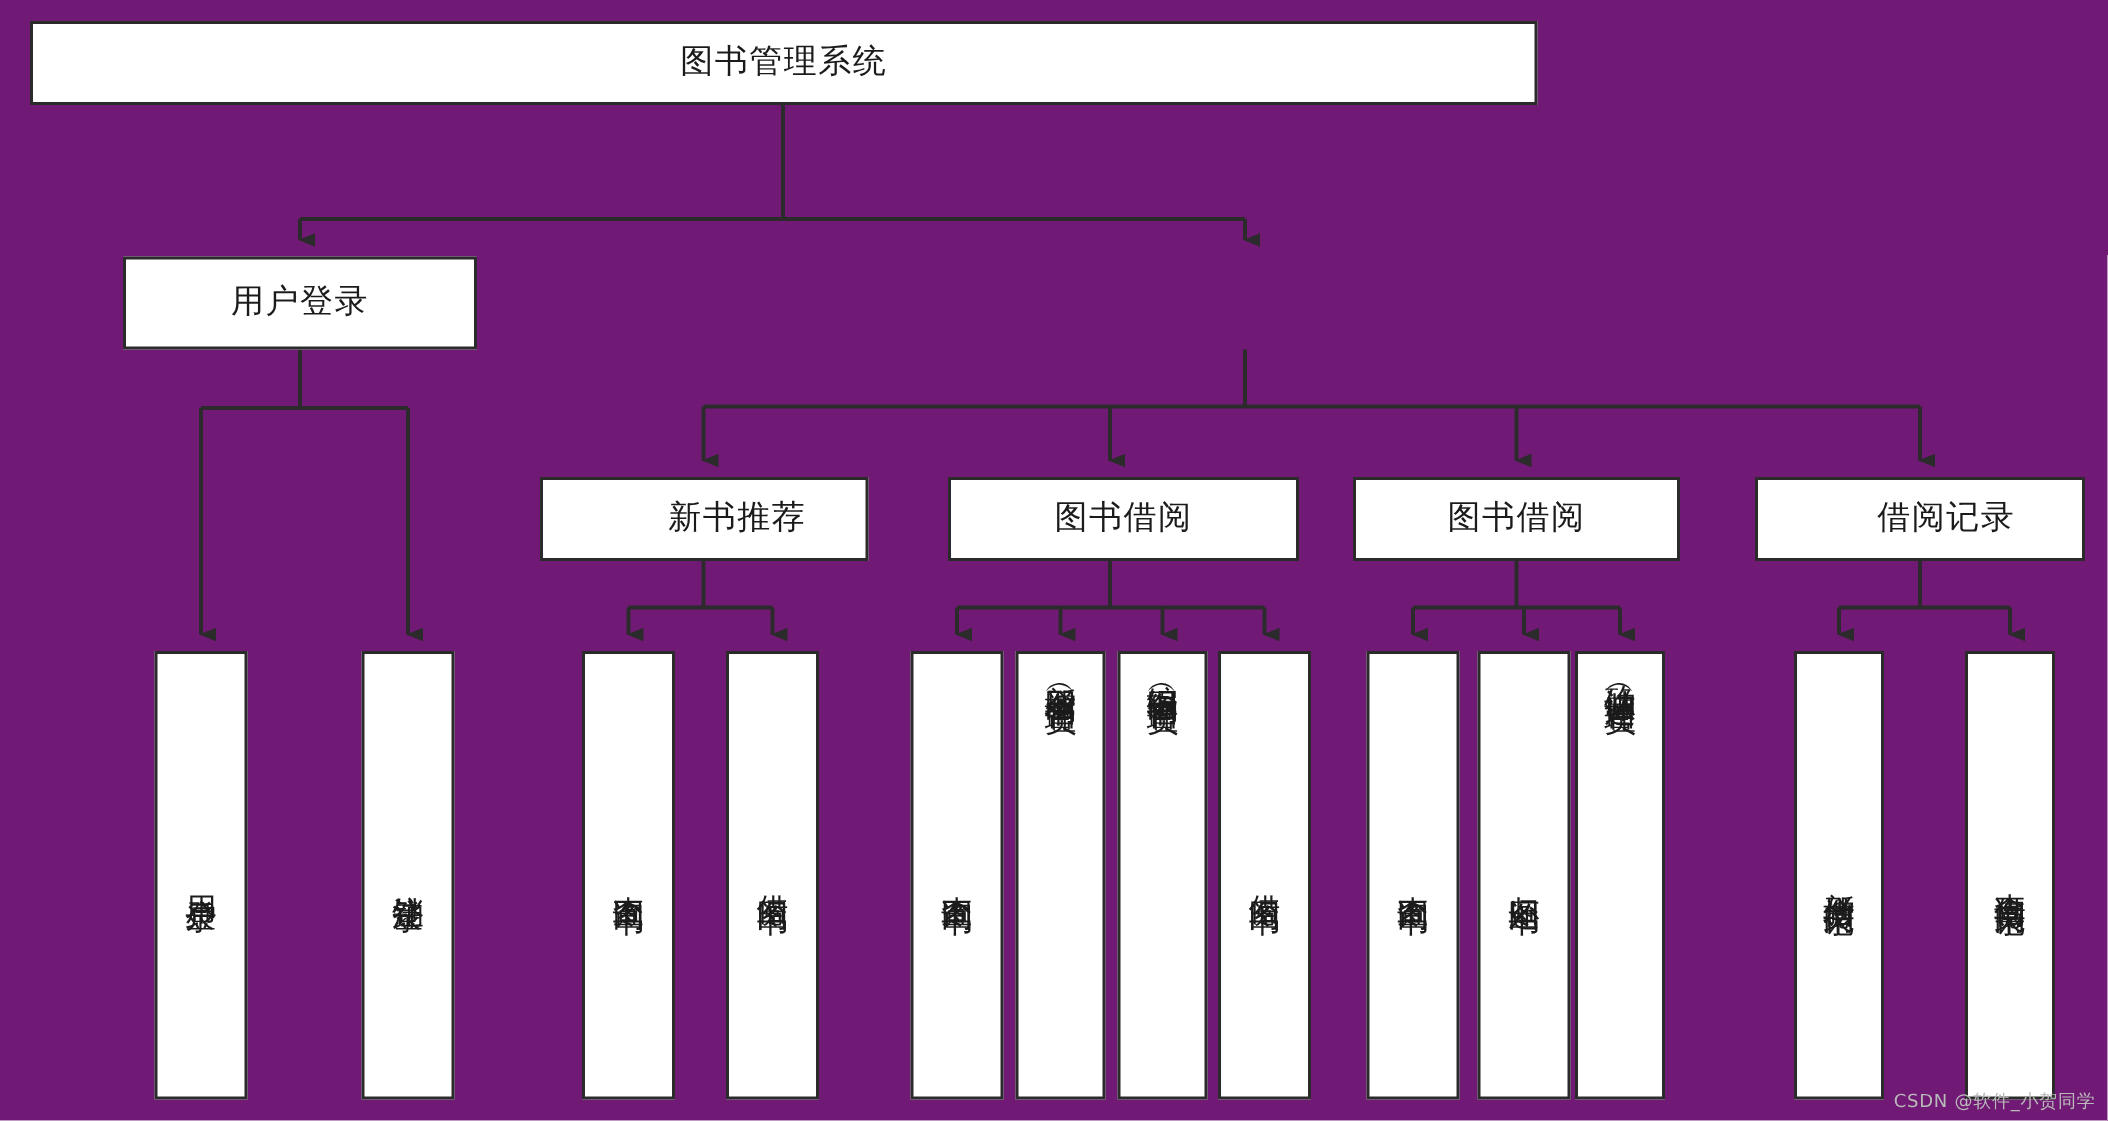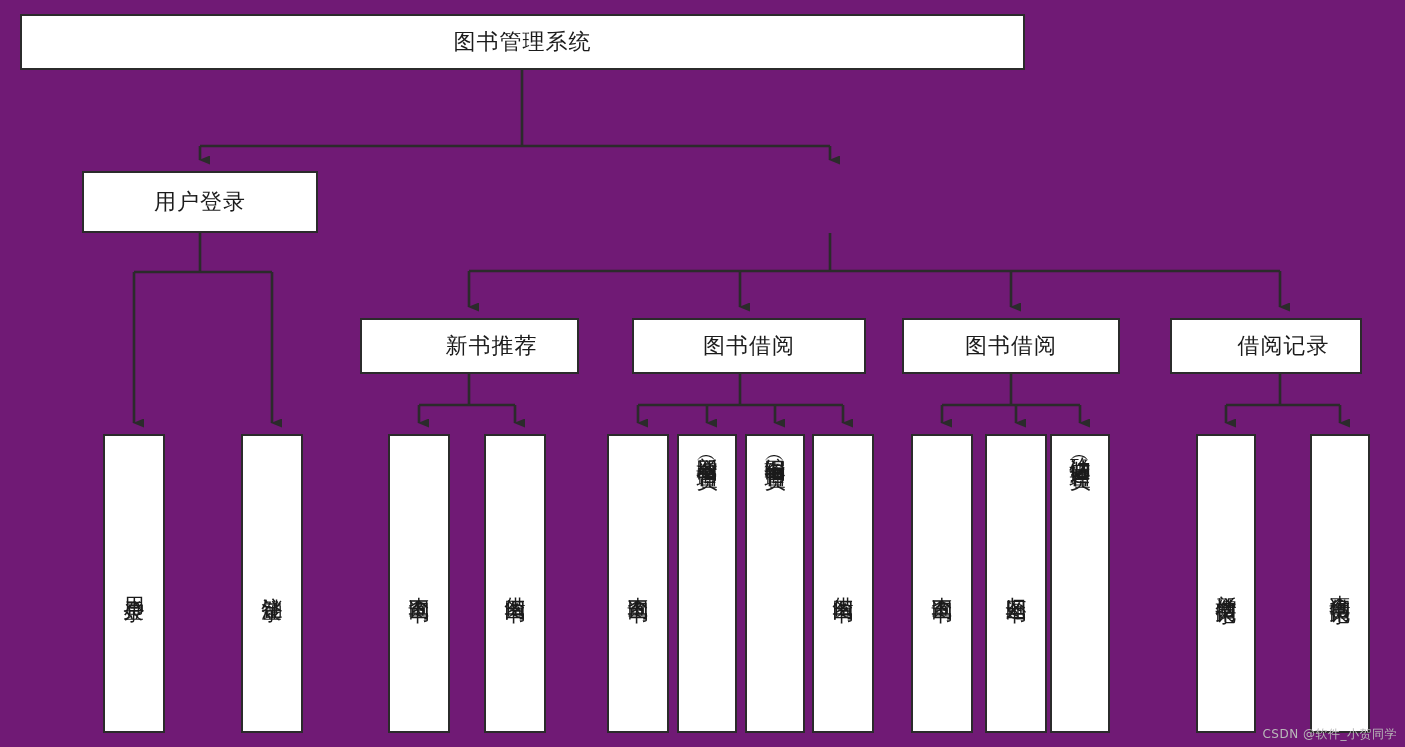--- a/index.html
+++ b/index.html
@@ -135,21 +135,21 @@
 
   <div class="node-box" style="left:360px; top:318px; width:219px; height:56px;padding-left:44px;">
     <span class="node-label">新书推荐</span>
   </div>
   <div class="node-box" style="left:632px; top:318px; width:234px; height:56px;">
     <span class="node-label">图书借阅</span>
   </div>
   <div class="node-box" style="left:902px; top:318px; width:218px; height:56px;">
     <span class="node-label">图书借阅</span>
   </div>
-  <div class="node-box" style="left:1170px; top:318px; width:192px; height:56px;padding-left:35px;">
+  <div class="node-box" style="left:1170px; top:318px; width:220px; height:56px;padding-left:35px;">
     <span class="node-label">借阅记录</span>
   </div>
 
   <div class="node-box vertical mid" style="left:103px; top:434px; width:62px; height:299px; align-items:center;">
     <span class="node-label">用户登录</span>
   </div>
   <div class="node-box vertical mid" style="left:241px; top:434px; width:62px; height:299px; align-items:center;">
     <span class="node-label">注销登录</span>
   </div>
 

